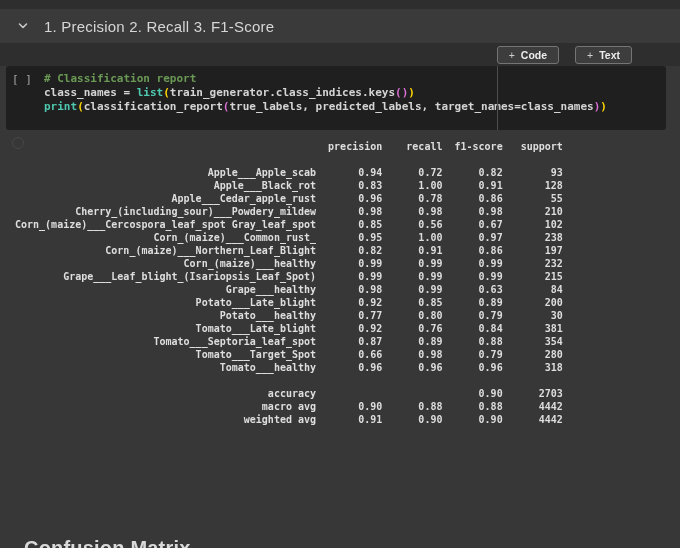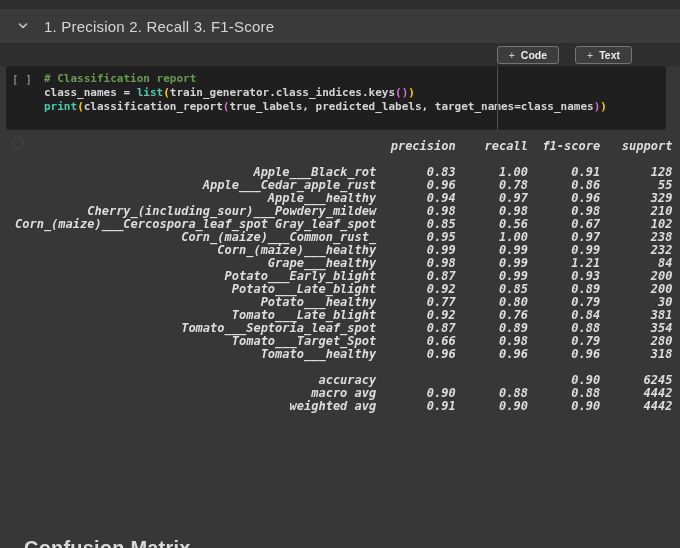--- a/index.html
+++ b/index.html
@@ -45,21 +45,21 @@
   .code-line{white-space:pre;height:14px;}
   .editor-ruler{position:absolute;left:491px;top:0;width:1px;height:64px;background:#4e4e4e;}
   
   .output-indicator{
     position:absolute;left:12px;top:137px;width:10px;height:10px;border-radius:50%;
     border:1px solid #474747;
   }
   .report{
     position:absolute;left:15px;top:140px;
     font-family:"DejaVu Sans Mono","Liberation Mono",monospace;
-    font-size:12px;line-height:13px;color:#dedede;font-weight:bold;font-style:italic;
+    font-size:10px;line-height:13px;color:#dedede;font-weight:bold;
   }
   .report-line{white-space:pre;height:13px;}
   
   .next-heading{
     position:absolute;left:24px;top:537px;
     font-size:20px;font-weight:700;color:#d9d9d9;letter-spacing:.2px;
     font-family:"Liberation Sans",sans-serif;white-space:nowrap;
   }
 </style>
 </head>
@@ -95,34 +95,35 @@
       <div class="code-line"><span style="color: rgb(78, 201, 176);">print</span><span style="color: rgb(255, 215, 0);">(</span><span style="color: rgb(212, 212, 212);">classification_report</span><span style="color: rgb(218, 112, 214);">(</span><span style="color: rgb(212, 212, 212);">true_labels, predicted_labels, target_names</span><span style="color: rgb(212, 212, 212);">=</span><span style="color: rgb(212, 212, 212);">class_names</span><span style="color: rgb(218, 112, 214);">)</span><span style="color: rgb(255, 215, 0);">)</span></div>
     </div>
   <div class="editor-ruler"></div>
 </div>
 
 <div class="output-indicator"></div>
 
 <div class="report" id="report">
     <div class="report-line">                                                    precision    recall  f1-score   support</div>
     <div class="report-line"></div>
+    <div class="report-line">                                Apple___Apple_scab       0.94      0.72      0.82        93</div>
     <div class="report-line">                                 Apple___Black_rot       0.83      1.00      0.91       128</div>
     <div class="report-line">                          Apple___Cedar_apple_rust       0.96      0.78      0.86        55</div>
-    <div class="report-line">                                   Apple___healthy       0.94      0.97      0.96       329</div>
     <div class="report-line">          Cherry_(including_sour)___Powdery_mildew       0.98      0.98      0.98       210</div>
     <div class="report-line">Corn_(maize)___Cercospora_leaf_spot Gray_leaf_spot       0.85      0.56      0.67       102</div>
     <div class="report-line">                       Corn_(maize)___Common_rust_       0.95      1.00      0.97       238</div>
+    <div class="report-line">               Corn_(maize)___Northern_Leaf_Blight       0.82      0.91      0.86       197</div>
     <div class="report-line">                            Corn_(maize)___healthy       0.99      0.99      0.99       232</div>
-    <div class="report-line">                                   Grape___healthy       0.98      0.99      1.21        84</div>
-    <div class="report-line">                             Potato___Early_blight       0.87      0.99      0.93       200</div>
+    <div class="report-line">        Grape___Leaf_blight_(Isariopsis_Leaf_Spot)       0.99      0.99      0.99       215</div>
+    <div class="report-line">                                   Grape___healthy       0.98      0.99      0.63        84</div>
     <div class="report-line">                              Potato___Late_blight       0.92      0.85      0.89       200</div>
     <div class="report-line">                                  Potato___healthy       0.77      0.80      0.79        30</div>
     <div class="report-line">                              Tomato___Late_blight       0.92      0.76      0.84       381</div>
     <div class="report-line">                       Tomato___Septoria_leaf_spot       0.87      0.89      0.88       354</div>
     <div class="report-line">                              Tomato___Target_Spot       0.66      0.98      0.79       280</div>
     <div class="report-line">                                  Tomato___healthy       0.96      0.96      0.96       318</div>
     <div class="report-line"></div>
-    <div class="report-line">                                          accuracy                           0.90      6245</div>
+    <div class="report-line">                                          accuracy                           0.90      2703</div>
     <div class="report-line">                                         macro avg       0.90      0.88      0.88      4442</div>
     <div class="report-line">                                      weighted avg       0.91      0.90      0.90      4442</div>
   </div>
 
 <div class="next-heading">Confusion Matrix</div>
 
 </body></html>

